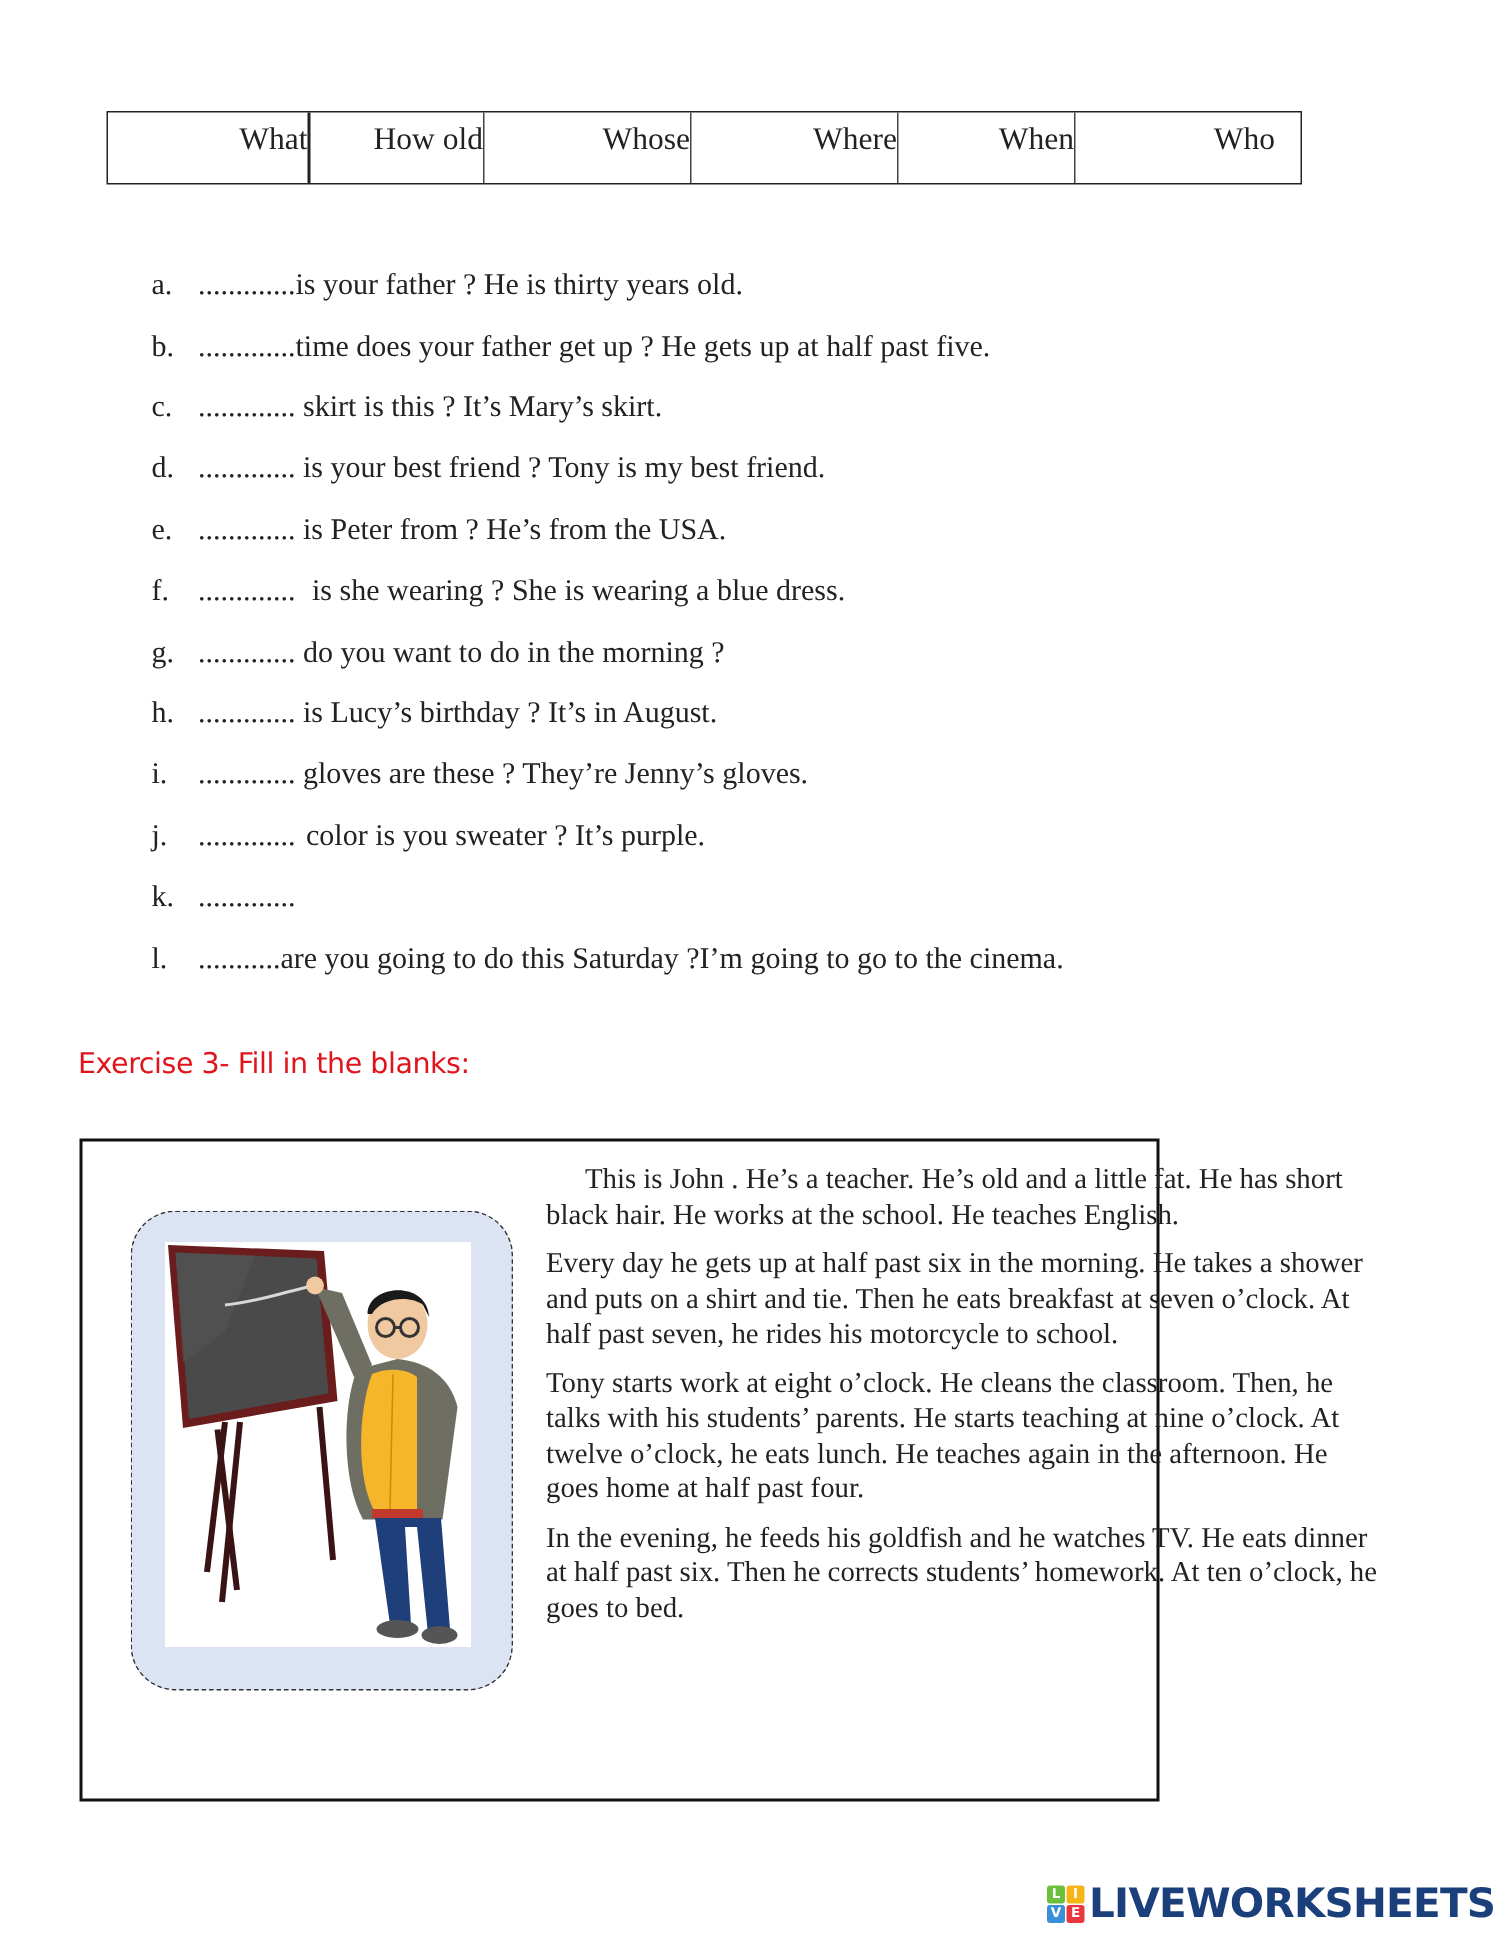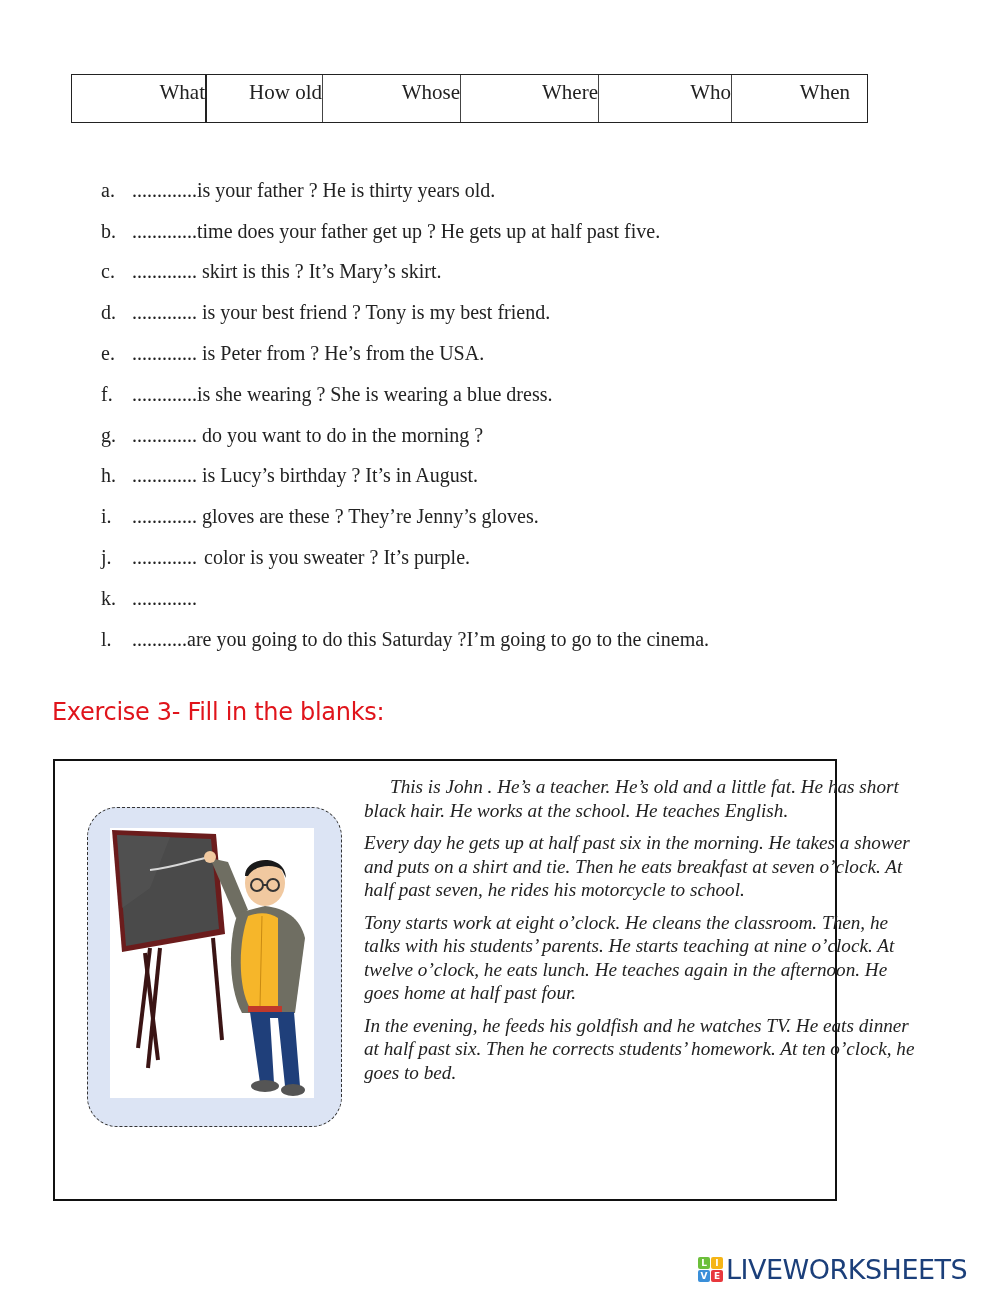--- a/index.html
+++ b/index.html
@@ -21,58 +21,58 @@
   .q-row { height: 40.8px; display: flex; align-items: center;
            font-family: "Liberation Serif", "DejaVu Serif", serif;
            font-size: 20px; color: #222; white-space: nowrap; }
   .q-letter { display: inline-block; width: 31px; }
   .q-blank { letter-spacing: 0px; }
   .q-text { }
 
   
   .ex-title { position: absolute; left: 52px; top: 698px;
               font-family: "DejaVu Sans", "Liberation Sans", sans-serif;
-              font-size: 24px; color: #e0141b; letter-spacing: -0.3px; }
+              font-size: 19px; color: #e0141b; letter-spacing: -0.3px; }
 
   
-  .story-box { position: absolute; left: 53px; top: 759px; width: 784px; height: 442px;
-               border: 2px solid #111; box-sizing: border-box; background: #fff; font-style: italic; }
+  .story-box { position: absolute; left: 53px; top: 759px; width: 720px; height: 442px;
+               border: 2px solid #111; box-sizing: border-box; background: #fff; }
 
   .pic-frame { position: absolute; left: 32px; top: 46px; width: 255px; height: 320px;
                background: #dce4f4; border: 1.5px dashed #333; border-radius: 30px;
                box-sizing: border-box; }
   .pic-inner { position: absolute; left: 22px; top: 20px; width: 204px; height: 270px;
                background: #ffffff; overflow: hidden; }
 
   .story-text { position: absolute; left: 309px; top: 14px; width: 560px;
                 font-family: "Liberation Serif", "DejaVu Serif", serif;
                 font-size: 19.2px; line-height: 23.5px; color: #222; }
   .story-text p { margin: 0 0 9px 0; }
   .story-text p.indent { text-indent: 26px; }
 
   
   .logo { position: absolute; left: 698px; top: 1256px; display: flex; align-items: center; }
   .logo-tiles { display: grid; grid-template-columns: 12px 12px; grid-template-rows: 12px 12px;
                 gap: 1px; margin-right: 3px; }
   .tile { width: 12px; height: 12px; color: #fff; font-family: "DejaVu Sans", sans-serif;
           font-size: 9px; font-weight: bold; display: flex; align-items: center; justify-content: center;
           border-radius: 2px; }
-  .logo-text { font-family: "DejaVu Sans", "Liberation Sans", sans-serif; font-weight: normal;
+  .logo-text { font-family: "DejaVu Sans", "Liberation Sans", sans-serif; font-weight: bold;
                font-size: 27px; color: #1b3f7a; letter-spacing: -0.5px; line-height: 27px; text-align: center; }
 </style>
 </head>
 <body>
 
 <div class="word-table">
   <div class="word-cell first" style="width:135px">What</div>
   <div class="word-cell" style="width:116px">How  old</div>
   <div class="word-cell" style="width:138px">Whose</div>
   <div class="word-cell" style="width:138px">Where</div>
+  <div class="word-cell" style="width:118px">When</div>
   <div class="word-cell" style="width:133px">Who</div>
-  <div class="word-cell" style="width:118px">When</div>
 </div>
 
 <div class="questions">
   <div class="q-row">
       <span class="q-letter">a.</span>
       <span class="q-blank">.............</span>
       <span class="q-text">is your father ? He is thirty years old.</span>
     </div>
   <div class="q-row">
       <span class="q-letter">b.</span>
@@ -90,21 +90,21 @@
       <span class="q-text" style="margin-left:5px">is your best friend ? Tony is my best friend.</span>
     </div>
   <div class="q-row">
       <span class="q-letter">e.</span>
       <span class="q-blank">............. </span>
       <span class="q-text" style="margin-left:5px">is Peter from ? He’s from the USA.</span>
     </div>
   <div class="q-row">
       <span class="q-letter">f.</span>
       <span class="q-blank">............. </span>
-      <span class="q-text" style="margin-left:0">is she wearing ? She is wearing a blue dress.</span>
+      <span class="q-text" style="margin-left:11px">is she wearing ? She is wearing a blue dress.</span>
     </div>
   <div class="q-row">
       <span class="q-letter">g.</span>
       <span class="q-blank">............. </span>
       <span class="q-text" style="margin-left:5px">do you want to do in the morning ?</span>
     </div>
   <div class="q-row">
       <span class="q-letter">h.</span>
       <span class="q-blank">............. </span>
       <span class="q-text" style="margin-left:5px">is Lucy’s birthday ?  It’s in August.</span>

